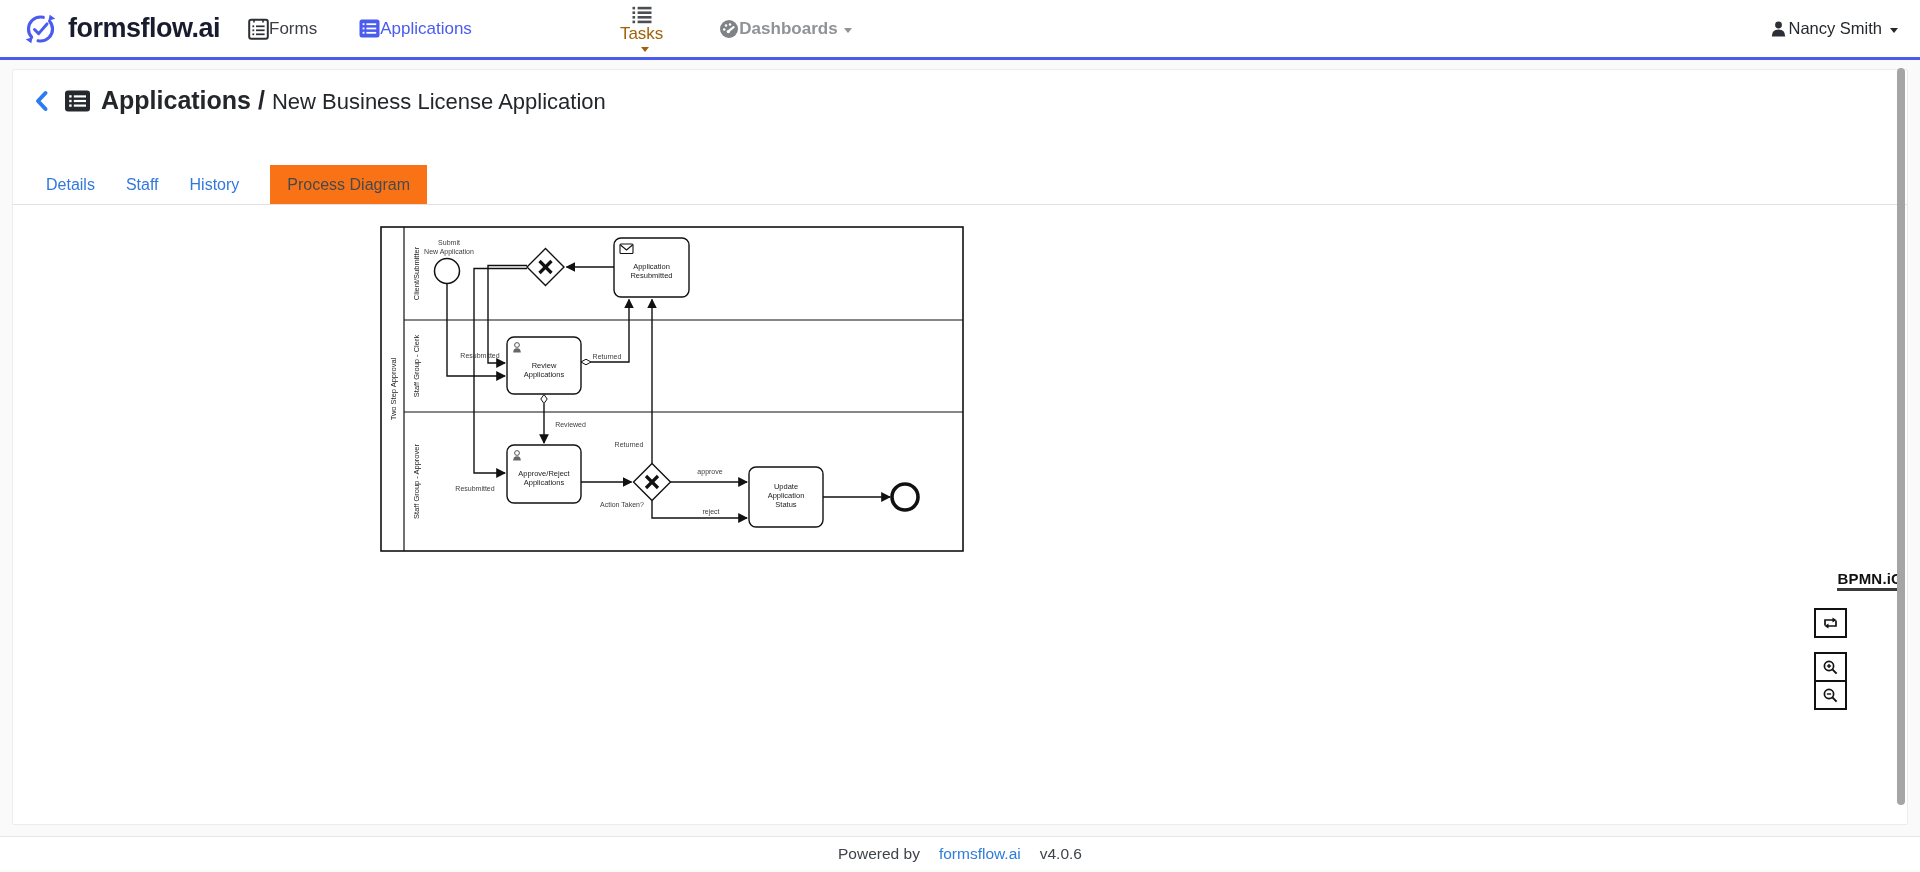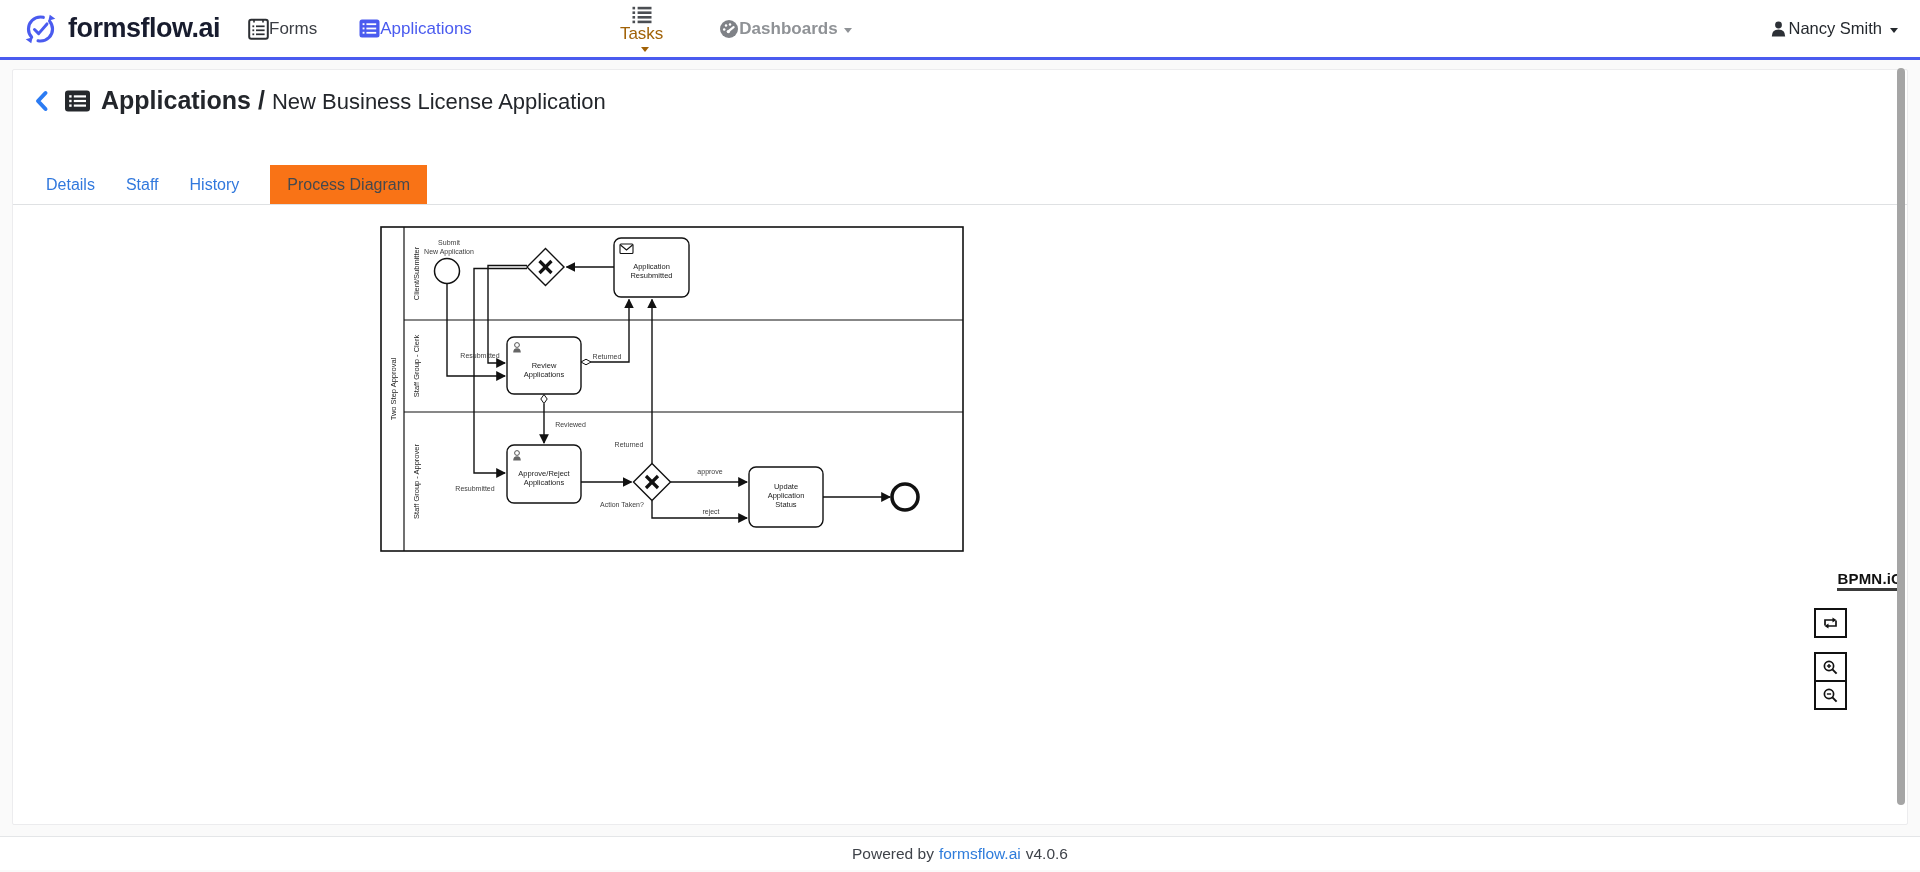--- a/index.html
+++ b/index.html
@@ -94,21 +94,21 @@
   .scrollbar-thumb {
     position:absolute; right:15px; top:68px;
     width:8px; height:737px;
     background:#a5a5a5; border-radius:4px;
   }
 
   
   .footer {
     margin-top:11px; border-top:1px solid #e4e6e8; background:#fff;
     height:34px; display:flex; align-items:center; justify-content:center;
-    font-size:15.5px; color:#3f434a; gap:5px;
+    font-size:15.5px; color:#3f434a; gap:19px;
   }
   .footer a { color:#2e7cdb; text-decoration:none; cursor:pointer; }
 </style>
 </head>
 <body>
 
 <div class="navbar">
   <div class="brand">
     <span style="display:flex;">
       <svg width="37" height="42" viewBox="0 0 40 42">

